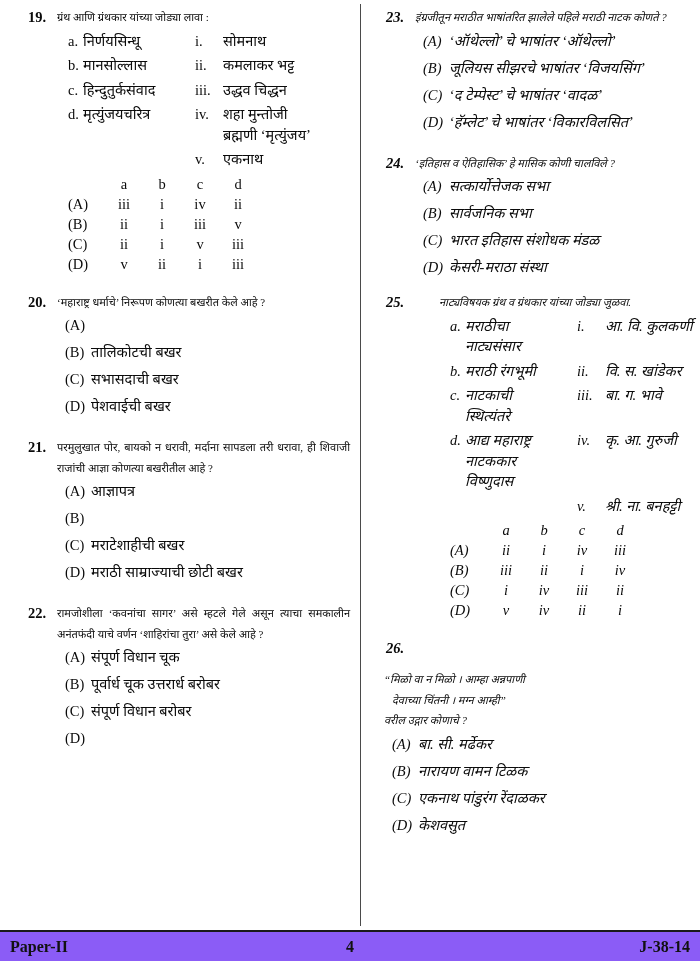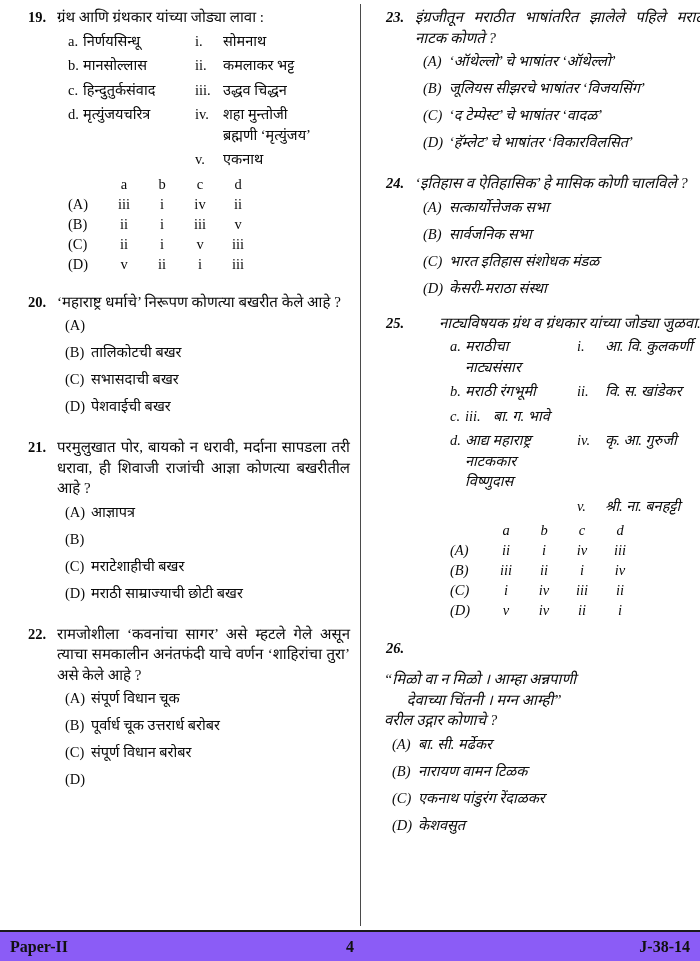--- a/index.html
+++ b/index.html
@@ -50,21 +50,21 @@
     width: 31px;
     flex: 0 0 31px;
     font-weight: bold;
     font-size: 14.5px;
     line-height: 20px;
     text-align: left;
     padding-left: 2px;
   }
   .q-body { flex: 1 1 auto; }
   .q-text {
-    font-size: 15px;
+    font-size: 11px;
     line-height: 20.5px;
     text-align: justify;
     text-justify: inter-word;
     margin: 0;
   }
   .q-text.nojust { text-align: left; }
 
   
   .opts { margin-top: 3px; }
   .opt {
@@ -389,20 +389,24 @@
               <span class="pair-rval">आ. वि. कुलकर्णी</span>
             </div>
             <div class="pair-row">
               <span class="pair-lkey">b.</span>
               <span class="pair-lval">मराठी रंगभूमी</span>
               <span class="pair-rkey">ii.</span>
               <span class="pair-rval">वि. स. खांडेकर</span>
             </div>
             <div class="pair-row">
               <span class="pair-lkey">c.</span>
+              <span class="pair-lval">
+                <span class="sub">नाटकाची</span>
+                <span class="sub">स्थित्यंतरे</span>
+              </span>
               <span class="pair-rkey">iii.</span>
               <span class="pair-rval">बा. ग. भावे</span>
             </div>
             <div class="pair-row">
               <span class="pair-lkey">d.</span>
               <span class="pair-lval">
                 <span class="sub">आद्य महाराष्ट्र</span>
                 <span class="sub">नाटककार</span>
                 <span class="sub">विष्णुदास</span>
               </span>
@@ -454,21 +458,21 @@
               <span class="mcell">i</span>
             </div>
           </div>
         </div>
       </div>
 
       <div class="q" style="margin-top:14px;flex-direction:column;">
         <div class="q-num">26.</div>
         <div class="q-body">
           <p class="q-text nojust">“मिळो वा न मिळो । आम्हा अन्नपाणी</p>
-          <p class="q-text nojust" style="padding-left:8px;text-align:center;">देवाच्या चिंतनी । मग्न आम्ही”</p>
+          <p class="q-text nojust" style="padding-left:8px;">देवाच्या चिंतनी । मग्न आम्ही”</p>
           <p class="q-text nojust">वरील उद्गार कोणाचे ?</p>
           <div class="opts">
             <div class="opt">
               <span class="opt-key">(A)</span>
               <span class="opt-val">बा. सी. मर्ढेकर</span>
             </div>
             <div class="opt">
               <span class="opt-key">(B)</span>
               <span class="opt-val">नारायण वामन टिळक</span>
             </div>

